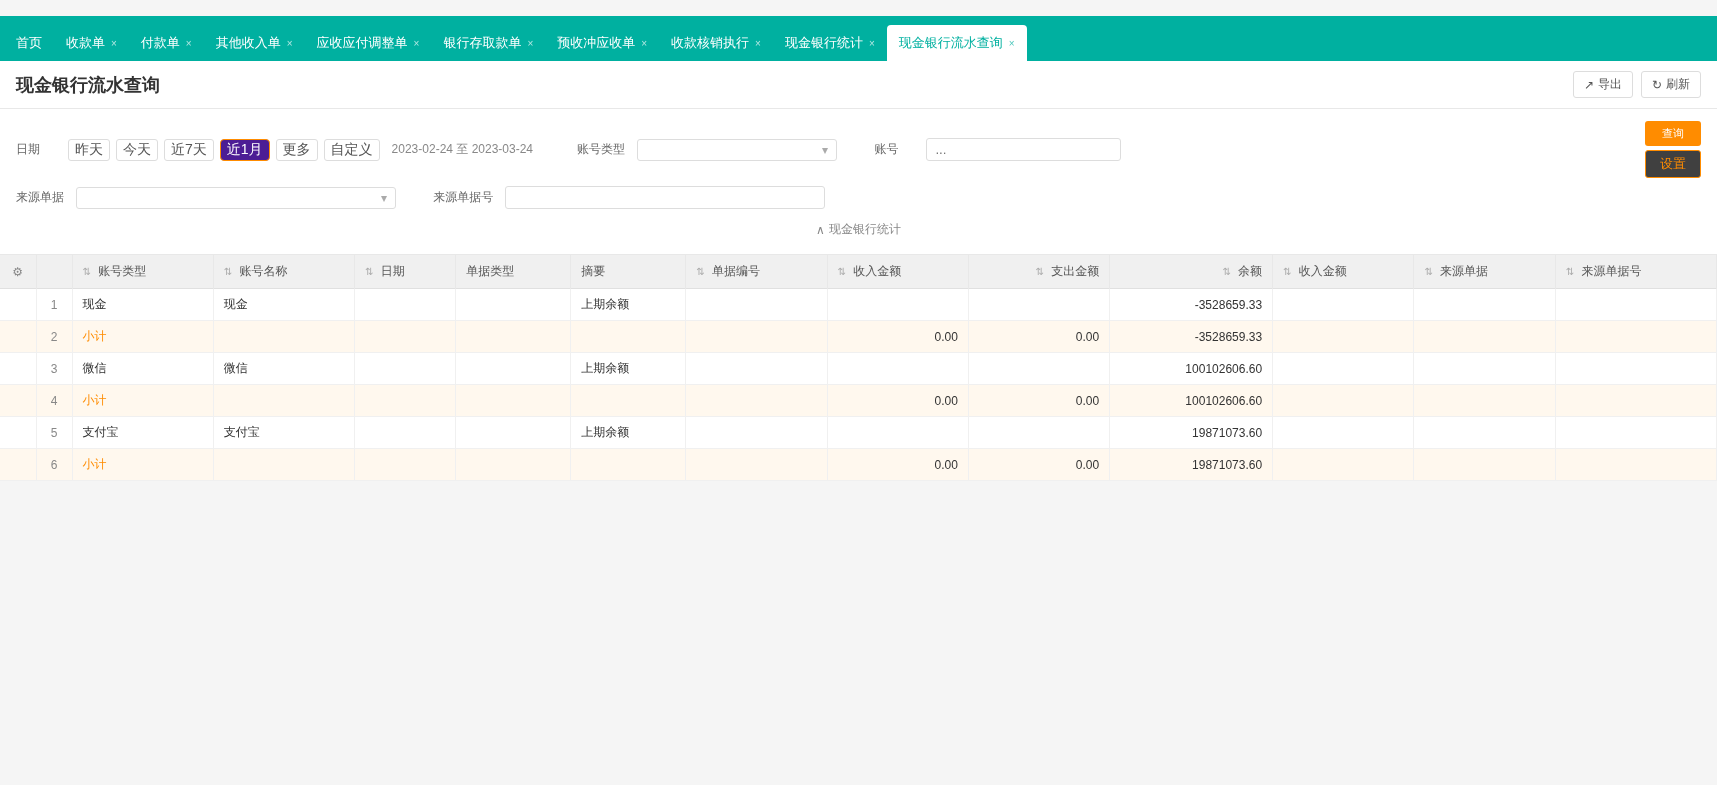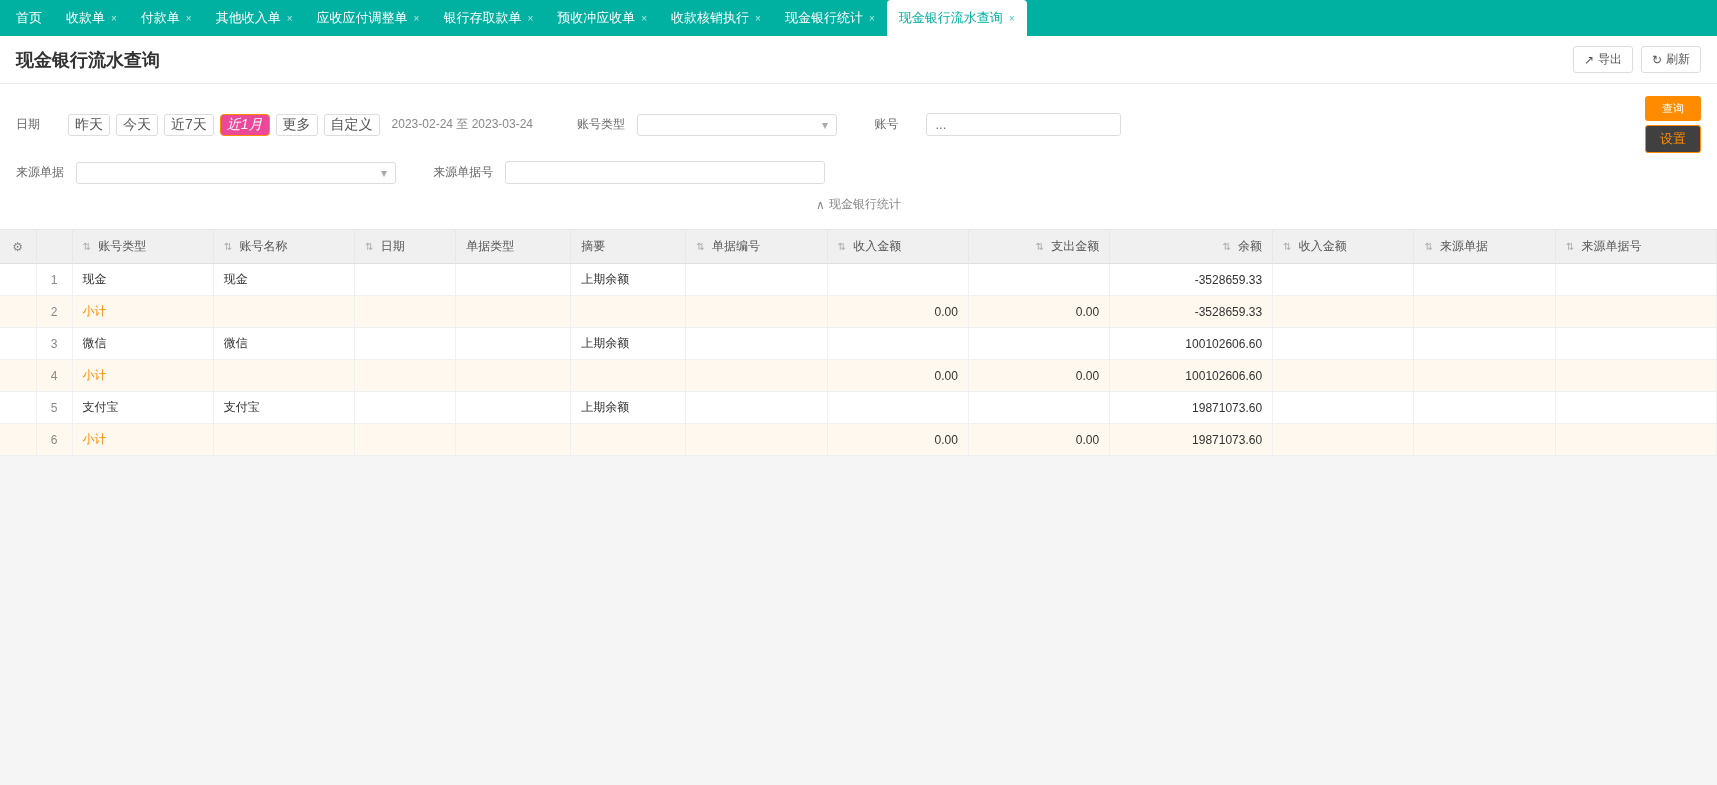--- a/index.html
+++ b/index.html
@@ -3,22 +3,23 @@
   <meta charset="utf-8">
   <style>
     * { box-sizing: border-box; margin: 0; padding: 0; }
     body { font-family: 'Microsoft YaHei', Arial, sans-serif; font-size: 12px; background: #f5f5f5; color: #333; }
 
     
     .top-nav {
       background: #00b0a0;
       display: flex;
       align-items: flex-end;
-      height: 36px;
+      height: 45px;
       padding: 0 4px;
+      margin-top: 16px;
     }
     .nav-item {
       color: #fff;
       padding: 0 12px;
       height: 36px;
       display: flex;
       align-items: center;
       cursor: pointer;
       white-space: nowrap;
       font-size: 13px;
@@ -91,25 +92,24 @@
     .date-btn {
       padding: 1px 6px;
       border: 1px solid #ddd;
       border-radius: 3px;
       cursor: pointer;
       font-size: 14px;
       color: #555;
       background: #fff;
     }
     .date-btn.active {
-      background: #ec4899;
+      background: #4c1d95;
       color: #fff;
       border-color: #ff8c00;
       border-radius: 4px;
-      font-style: italic;
     }
     .date-range {
       color: #888;
       font-size: 12px;
     }
     .filter-select {
       display: flex;
       align-items: center;
       border: 1px solid #ddd;
       border-radius: 3px;

